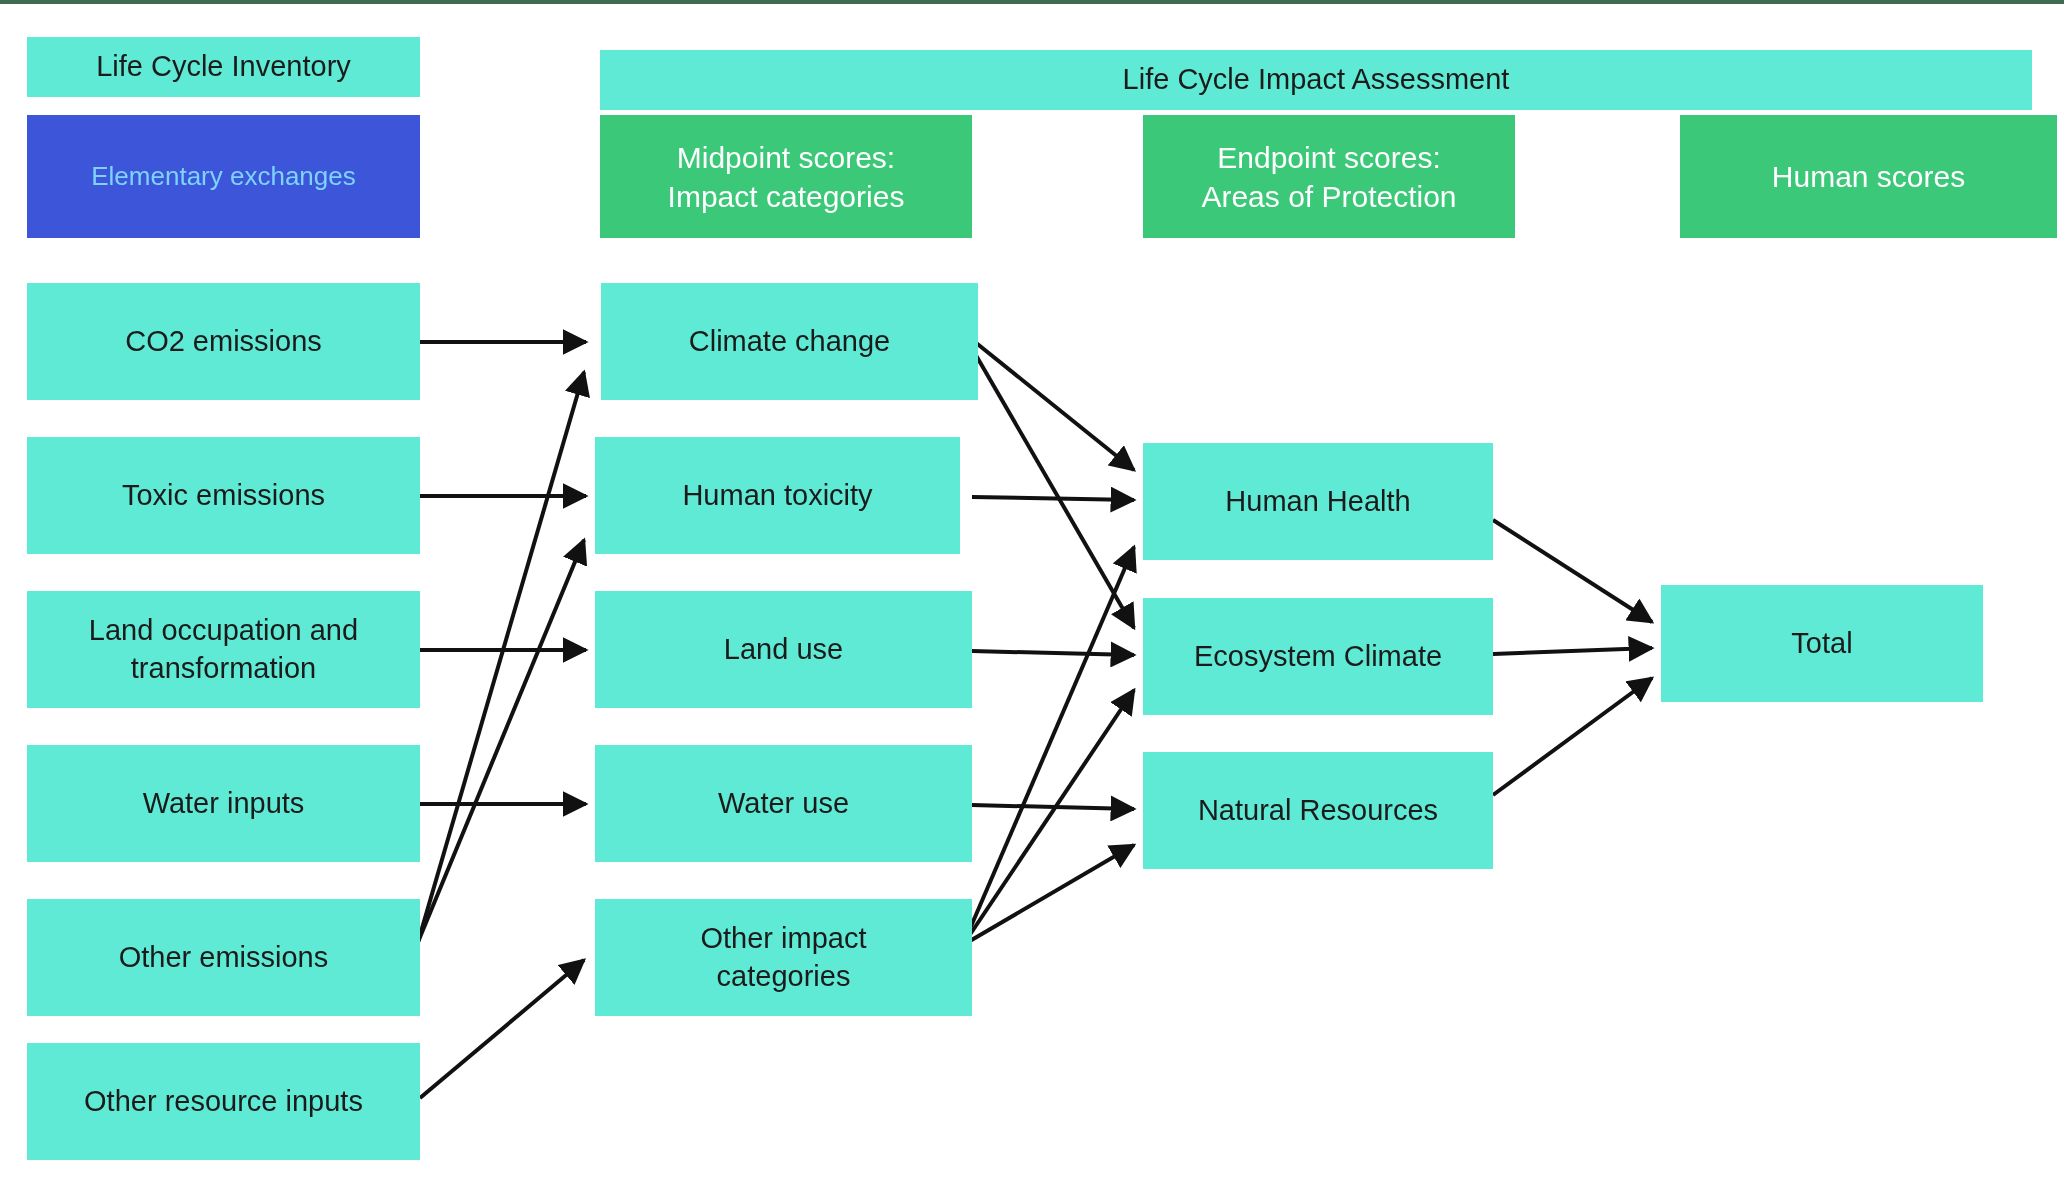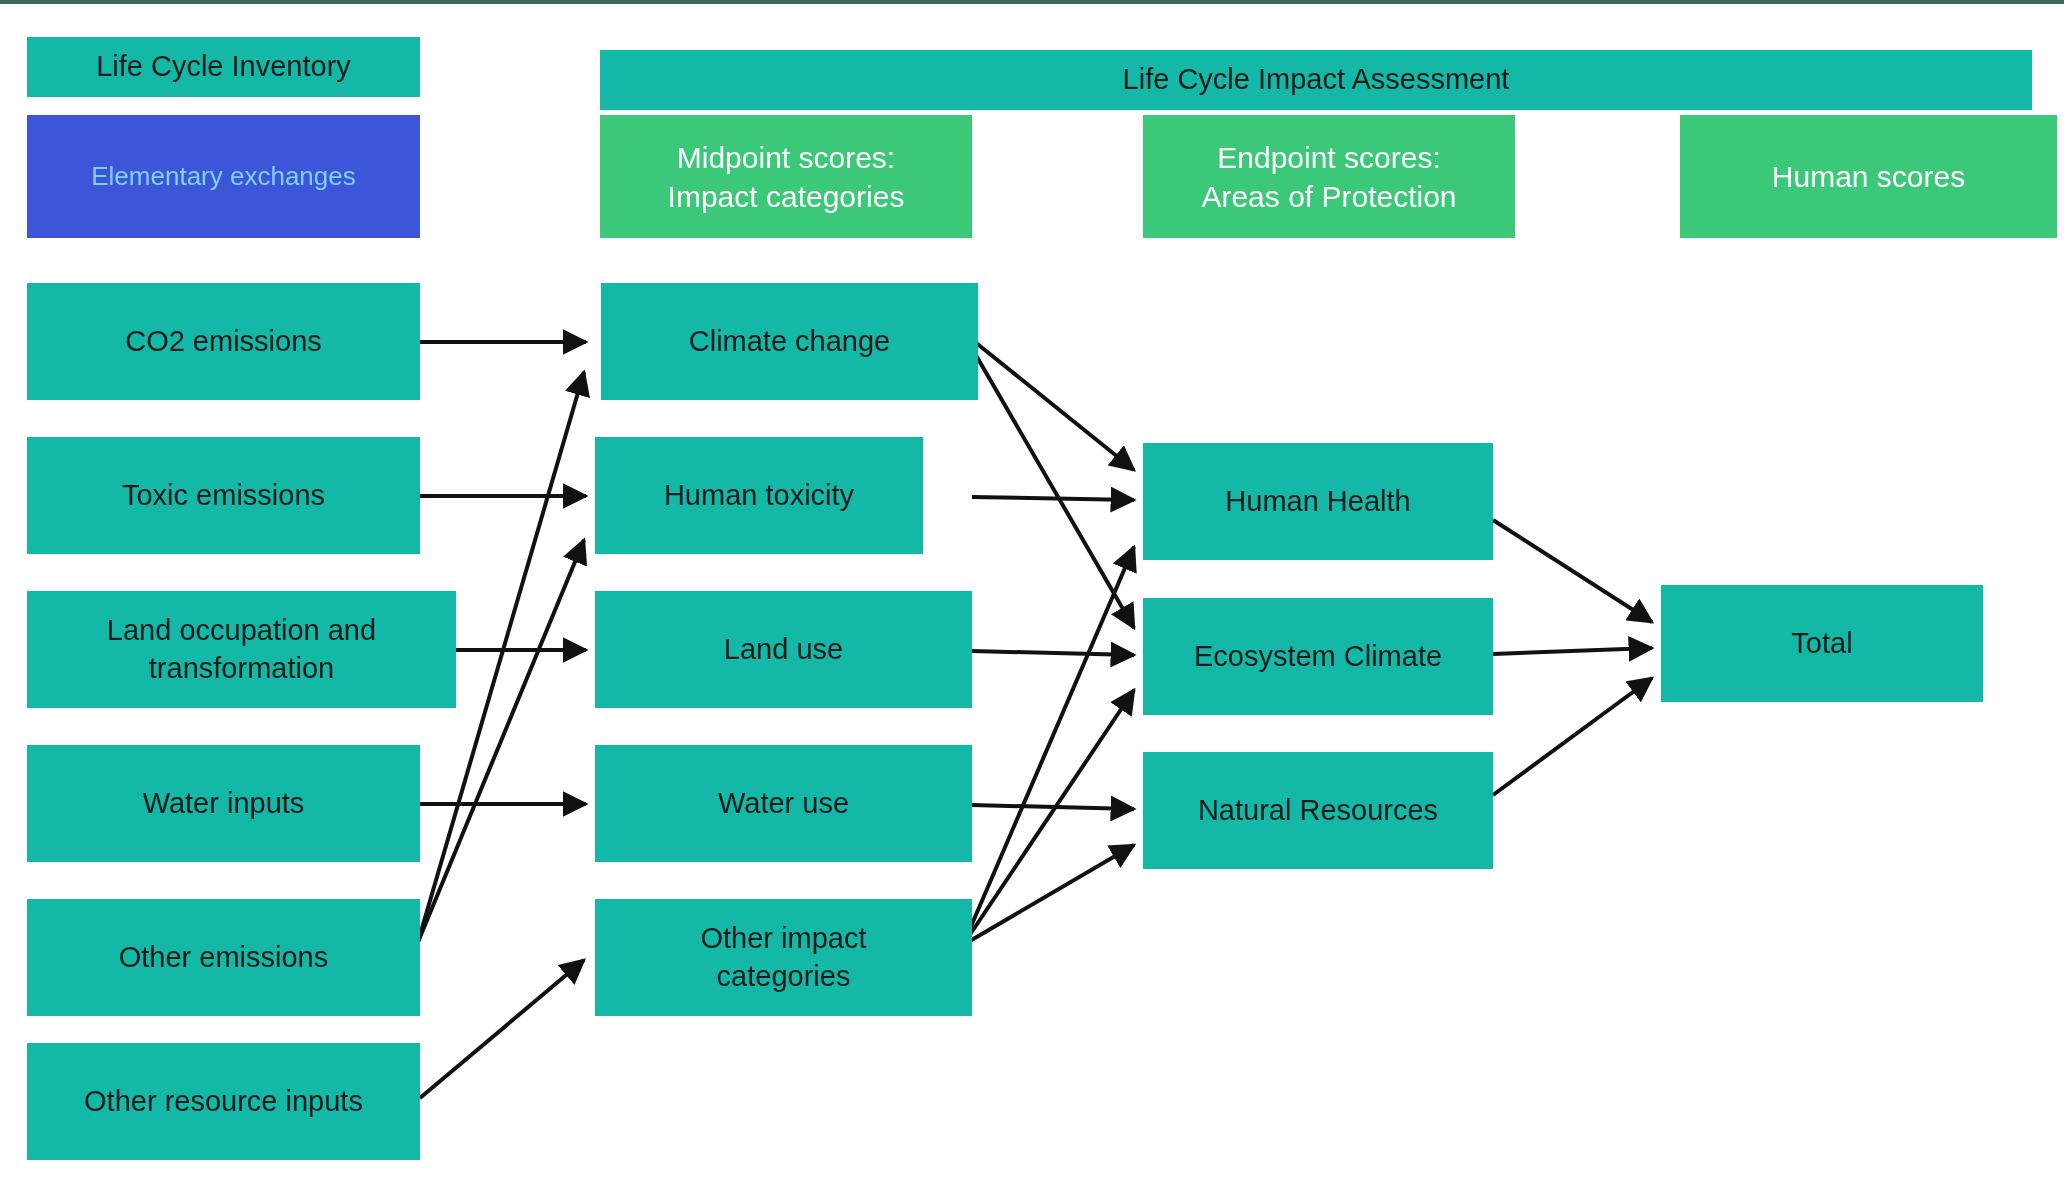--- a/index.html
+++ b/index.html
@@ -16,45 +16,45 @@
   }
   .box{
     position:absolute;
     display:flex;align-items:center;justify-content:center;
     text-align:center;
     font-size:29px;line-height:1.3;
     color:#1b1b1b;
     box-sizing:border-box;
     padding:0 14px;
   }
-  .lav{background:#14b8a6;}
+  .lav{background:#5eead4;}
   .blue{background:#3d56d9;color:#7dd3fc;font-size:26px;}
   .green{background:#3cc879;color:#ffffff;font-size:30px;}
   .prewrap{white-space:pre-line;}
 
   
   #h-lci   {left:27px;  top:37px;  width:393px;  height:60px;}
   #h-lcia  {left:600px; top:37px;  width:1432px; height:60px;margin-top:13px;}
   
   #s-elem  {left:27px;  top:115px; width:393px; height:123px;}
   #s-mid   {left:600px; top:115px; width:372px; height:123px;}
   #s-end   {left:1143px;top:115px; width:372px; height:123px;}
   #s-single{left:1680px;top:115px; width:377px; height:123px;}
 
   
   #n-co2     {left:27px;top:283px; width:393px;height:117px;}
   #n-toxic   {left:27px;top:437px; width:393px;height:117px;}
-  #n-land    {left:27px;top:591px; width:429px;height:117px;}
+  #n-land    {left:27px;top:591px; width:393px;height:117px;}
   #n-water   {left:27px;top:745px; width:393px;height:117px;}
   #n-otherem {left:27px;top:899px; width:393px;height:117px;}
   #n-otherres{left:27px;top:1043px;width:393px;height:117px;}
 
   
   #n-climate {left:601px;top:283px;width:377px;height:117px;}
-  #n-humantox{left:595px;top:437px;width:328px;height:117px;}
+  #n-humantox{left:595px;top:437px;width:365px;height:117px;}
   #n-landuse {left:595px;top:591px;width:377px;height:117px;}
   #n-wateruse{left:595px;top:745px;width:377px;height:117px;}
   #n-oic     {left:595px;top:899px;width:377px;height:117px;}
 
   
   #n-hh{left:1143px;top:443px;width:350px;height:117px;}
   #n-eq{left:1143px;top:598px;width:350px;height:117px;}
   #n-nr{left:1143px;top:752px;width:350px;height:117px;}
 
   

